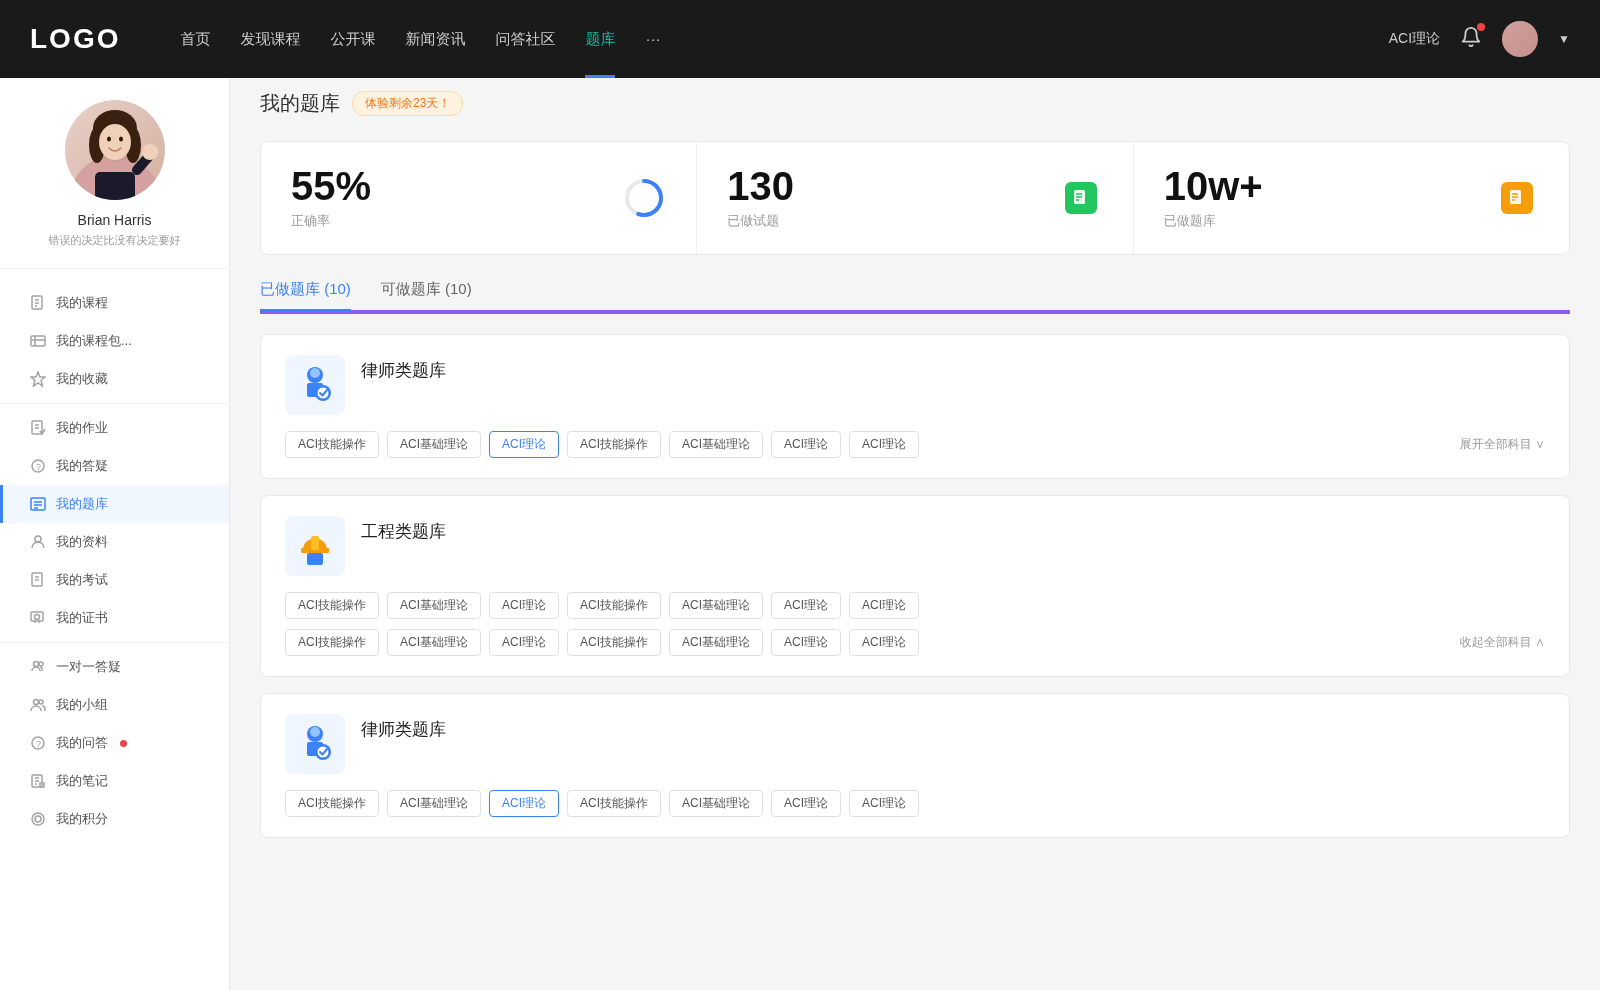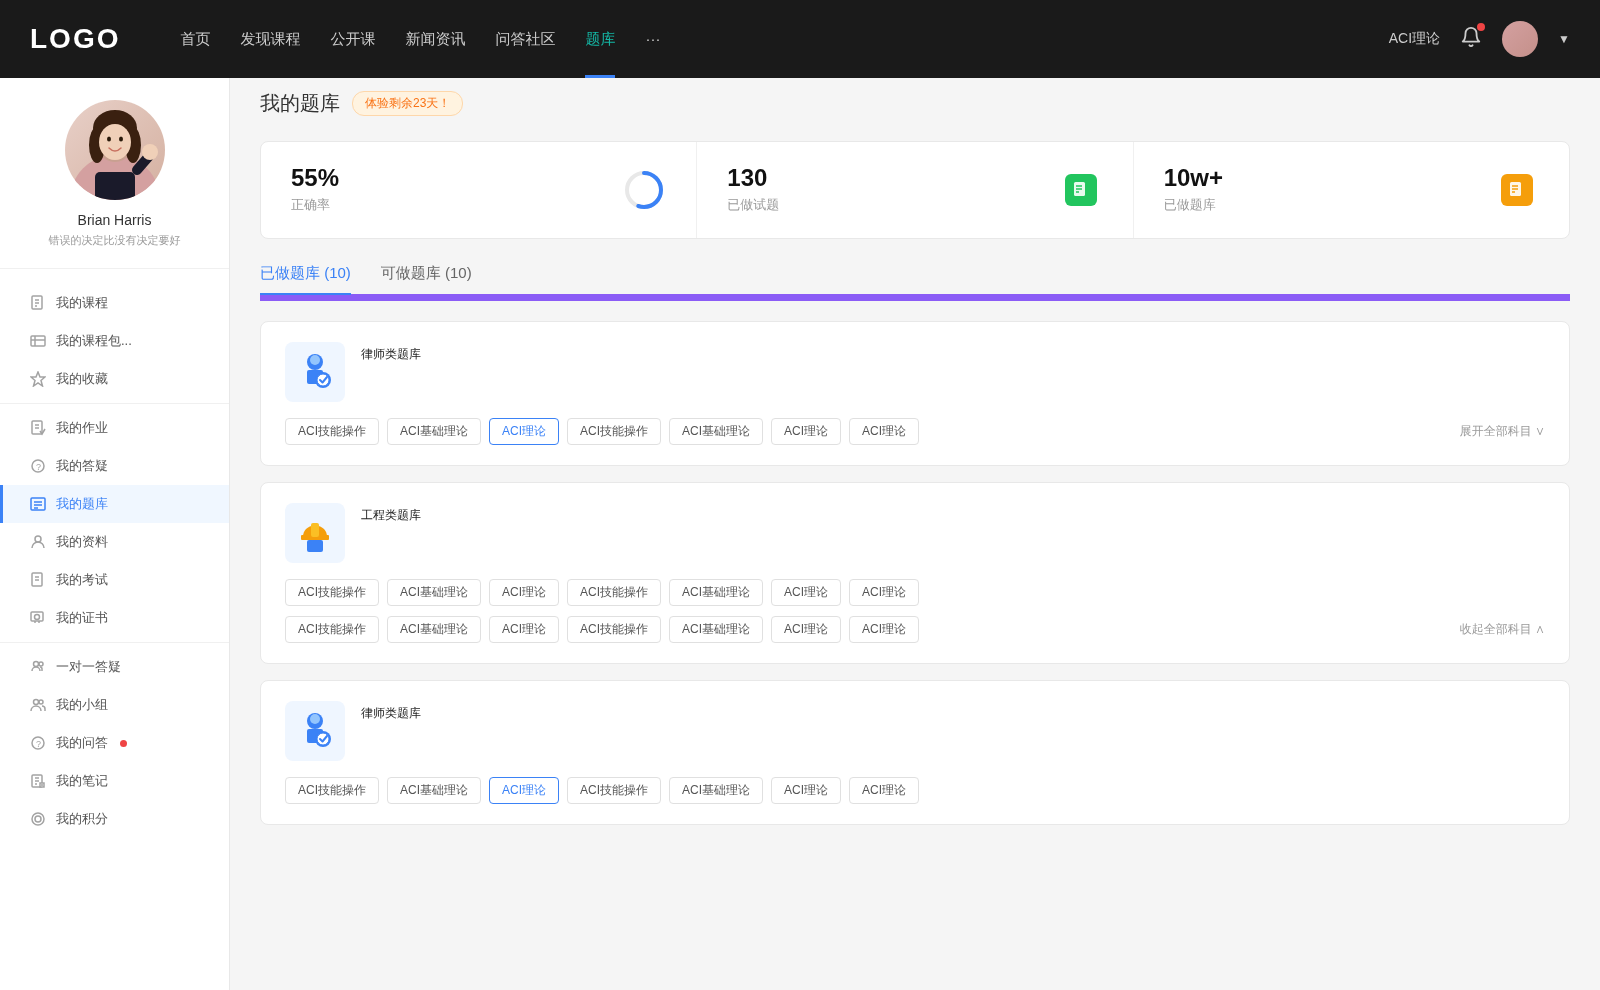--- a/index.html
+++ b/index.html
@@ -222,21 +222,21 @@
       flex: 1;
       padding: 24px 30px;
       display: flex;
       align-items: center;
       gap: 16px;
       border-right: 1px solid #f0f0f0;
     }
     .stat-item:last-child { border-right: none; }
     .stat-text { flex: 1; }
     .stat-value {
-      font-size: 24px;
+      font-size: 40px;
       font-weight: 600;
       color: #111;
       line-height: 1;
       margin-bottom: 6px;
     }
     .stat-label {
       font-size: 13px;
       color: #999;
     }
     .stat-icon-area {
@@ -244,21 +244,21 @@
       display: flex;
       align-items: center;
       justify-content: center;
     }
 
     
     .tabs-row {
       display: flex;
       gap: 30px;
       margin-bottom: 20px;
-      border-bottom: 7px solid #8b5cf6;
+      border-bottom: 4px solid #8b5cf6;
     }
     .tab-item {
       font-size: 15px;
       color: #666;
       padding-bottom: 10px;
       cursor: pointer;
       border-bottom: 2px solid transparent;
       position: relative;
       top: 1px;
     }
@@ -285,21 +285,21 @@
     .bank-icon {
       width: 60px; height: 60px;
       background: #eff6ff;
       border-radius: 8px;
       display: flex;
       align-items: center;
       justify-content: center;
       flex-shrink: 0;
     }
     .bank-title {
-      font-size: 12px;
+      font-size: 17px;
       font-weight: 500;
       color: #222;
       padding-top: 4px;
     }
     .tags-row {
       display: flex;
       flex-wrap: wrap;
       gap: 8px;
       align-items: center;
     }

